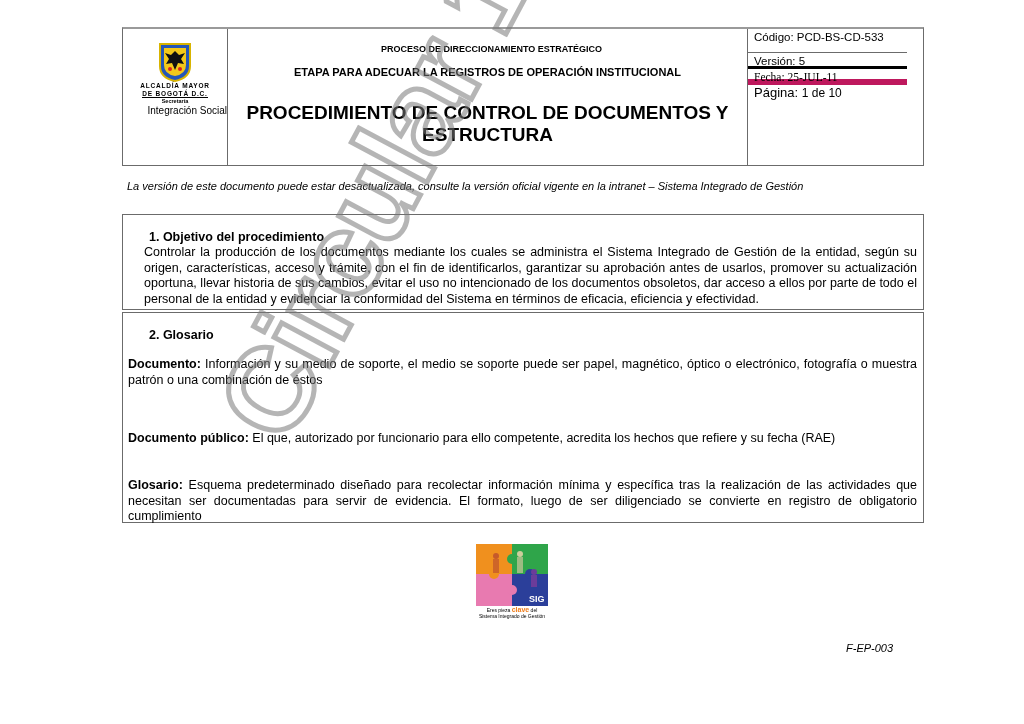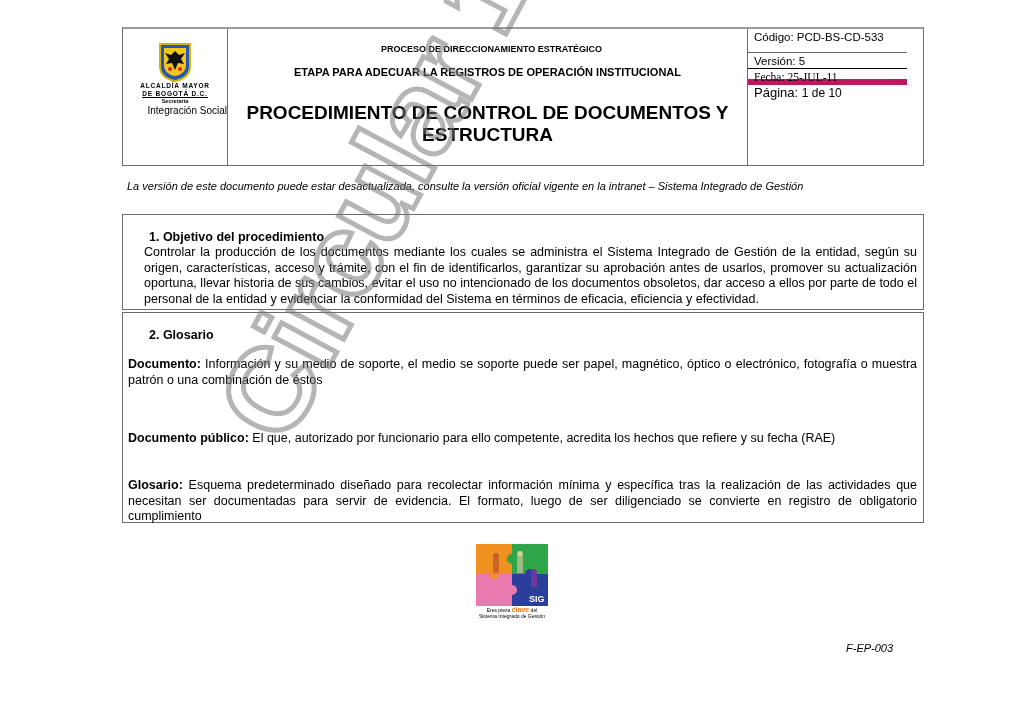--- a/index.html
+++ b/index.html
@@ -9,21 +9,21 @@
     
     .hdr { position:absolute; left:122px; top:27px; width:802px; height:139px;
            border:1px solid #6b6b6b; border-top:2px solid #9a9a9a; box-sizing:border-box; }
     .hdr .logo-cell { position:absolute; left:0; top:0; width:105px; height:100%;
            border-right:1px solid #6b6b6b; box-sizing:border-box; }
     .hdr .title-cell { position:absolute; left:105px; top:0; width:520px; height:100%;
            border-right:1px solid #6b6b6b; box-sizing:border-box; text-align:center; }
     .hdr .meta-cell { position:absolute; left:625px; top:0; right:16px; height:100%; }
     .meta-row { position:absolute; left:0; right:0; font-size:11.5px; padding-left:6px; box-sizing:border-box; }
     .meta-row.r1 { top:0; height:24px; border-bottom:1px solid #6b6b6b; line-height:14px; padding-top:1px; }
-    .meta-row.r2 { top:24px; height:16px; border-bottom:1px solid #000000; line-height:16px; }
+    .meta-row.r2 { top:24px; height:16px; border-bottom:3px solid #000000; line-height:16px; }
     .meta-row.r3 { top:40px; height:16px; border-bottom:6px solid #be185d; line-height:16px;font-family:Liberation Serif, serif; }
     .meta-row.r4 { top:56px; line-height:16px; font-size:13px; }
     .meta-row.r4 .small { font-size:12px; }
 
     .proc { position:absolute; left:8px; right:0; top:15px; font-size:9px; font-weight:bold; }
     .etapa { position:absolute; left:0; right:0; top:37px; font-size:11px; font-weight:bold; }
     .main-title { position:absolute; left:0; right:0; top:73px; font-size:19px; font-weight:bold; line-height:22px; }
 
     .escudo { position:absolute; left:35px; top:13px; width:34px; height:40px; }
     .alc1 { position:absolute; left:0; right:0; top:53px; text-align:center; font-size:6.5px; font-weight:bold; letter-spacing:0.8px; }

